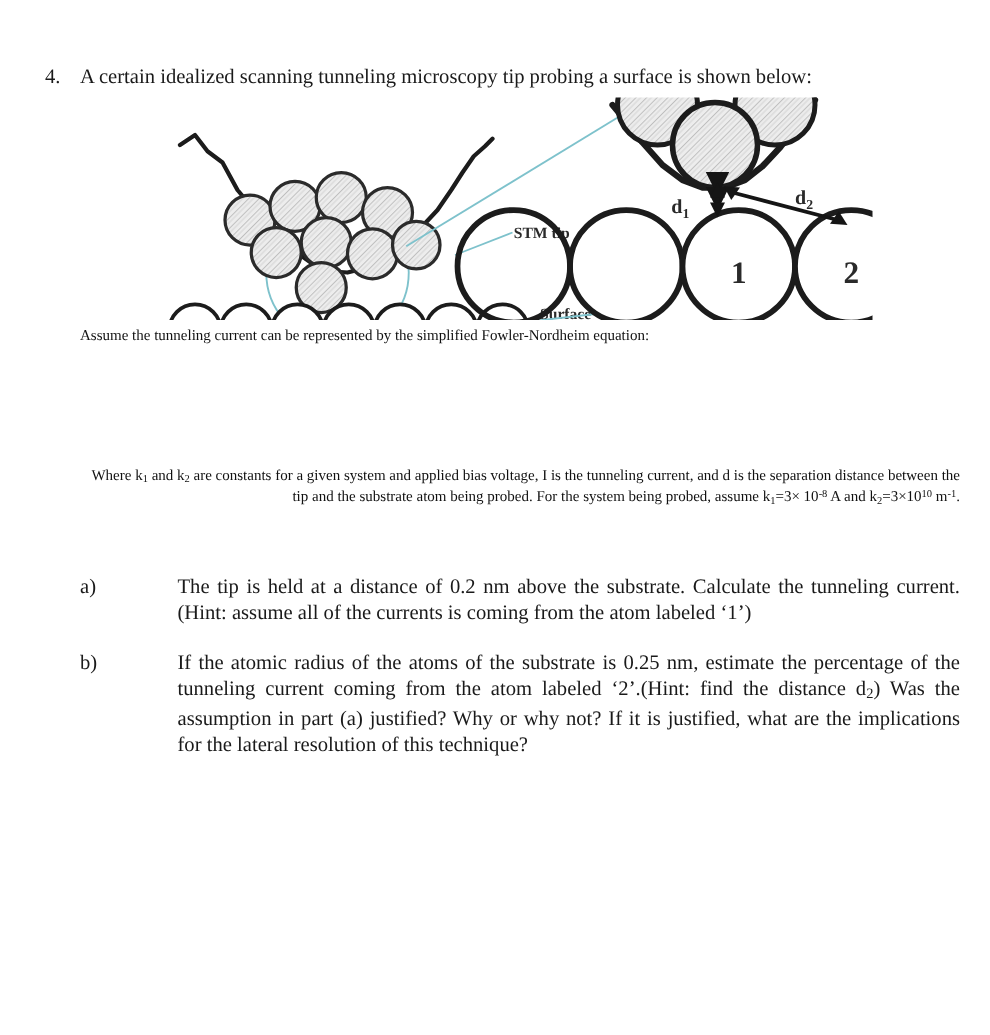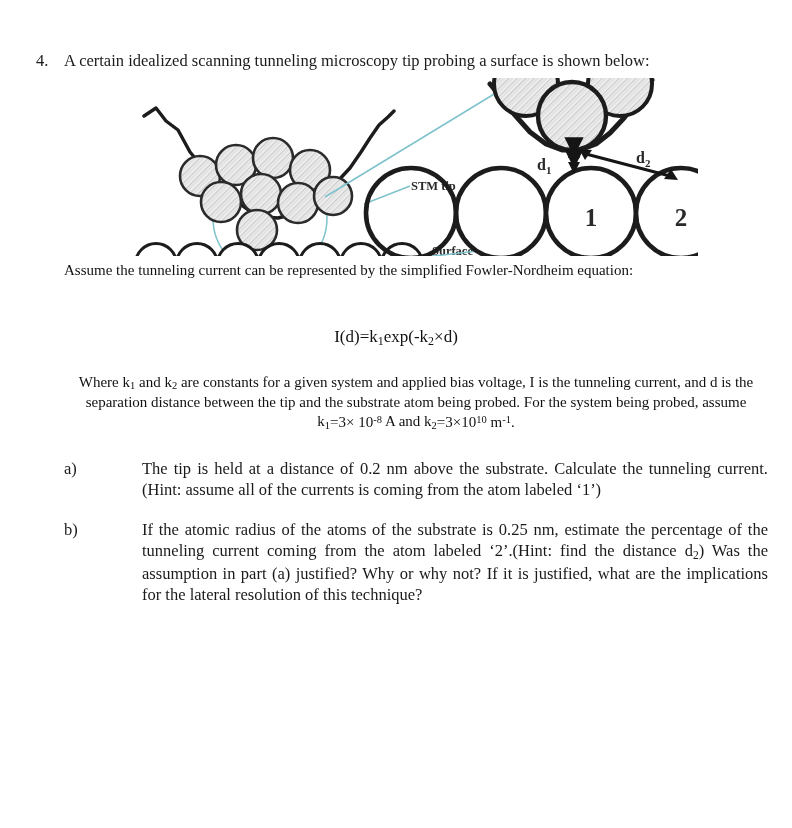--- a/index.html
+++ b/index.html
@@ -55,21 +55,21 @@
   }
   .fig-label {
     font-family: "Liberation Serif", "DejaVu Serif", serif;
     font-weight: bold;
     fill: #2a2a2a;
   }
 
   
   .para {
     position: absolute;
-    font-size: 15px;
+    font-size: 12px;
     line-height: 1.30;
     text-align: justify;
     color: #111;
   }
   .p-assume {
     left: 64px;
     top: 261px;
     width: 702px;
   }
   .eq {
@@ -78,21 +78,21 @@
     top: 327px;
     width: 792px;
     text-align: center;
     font-size: 17px;
     color: #111;
   }
   .p-where {
     left: 64px;
     top: 373px;
     width: 704px;
-    text-align: center;
+    text-align: right;
   }
   .list {
     position: absolute;
     font-size: 16.5px;
     line-height: 1.30;
     text-align: justify;
   }
   .list-row {
     display: flex;
     align-items: flex-start;
@@ -220,23 +220,20 @@
         <path d="M560 102 L546 101 L553 91 z" fill="#151515"></path>
         <text class="fig-label" x="518" y="85" font-size="16">
           <tspan>d</tspan><tspan dy="4" font-size="11">2</tspan>
         </text>
       </g>
     </svg>
   </div>
 
   <div class="para p-assume">Assume the tunneling current can be represented by the simplified Fowler-Nordheim equation:</div>
 
-  <div class="eq">
-    <span>I(d)=k</span><sub>1</sub><span>exp(-k</span><sub>2</sub><span>×d)</span>
-  </div>
 
   <div class="para p-where">
     <span>Where k</span><sub>1</sub><span> and k</span><sub>2</sub><span> are constants for a given system and applied bias voltage, I is the tunneling current, and d is the separation distance between the tip and the substrate atom being probed. For the system being probed, assume k</span><sub>1</sub><span class="nowrap"><span>=3× 10</span><sup>-8</sup></span><span> A and k</span><sub>2</sub><span class="nowrap"><span>=3×10</span><sup>10</sup><span> m</span><sup>-1</sup><span>.</span></span>
   </div>
 
   <div class="list item-a">
     <div class="list-row">
       <div class="list-marker">a)</div>
       <div class="list-body">The tip is held at a distance of 0.2 nm above the substrate. Calculate the tunneling current. (Hint: assume all of the currents is coming from the atom labeled ‘1’)</div>
     </div>

